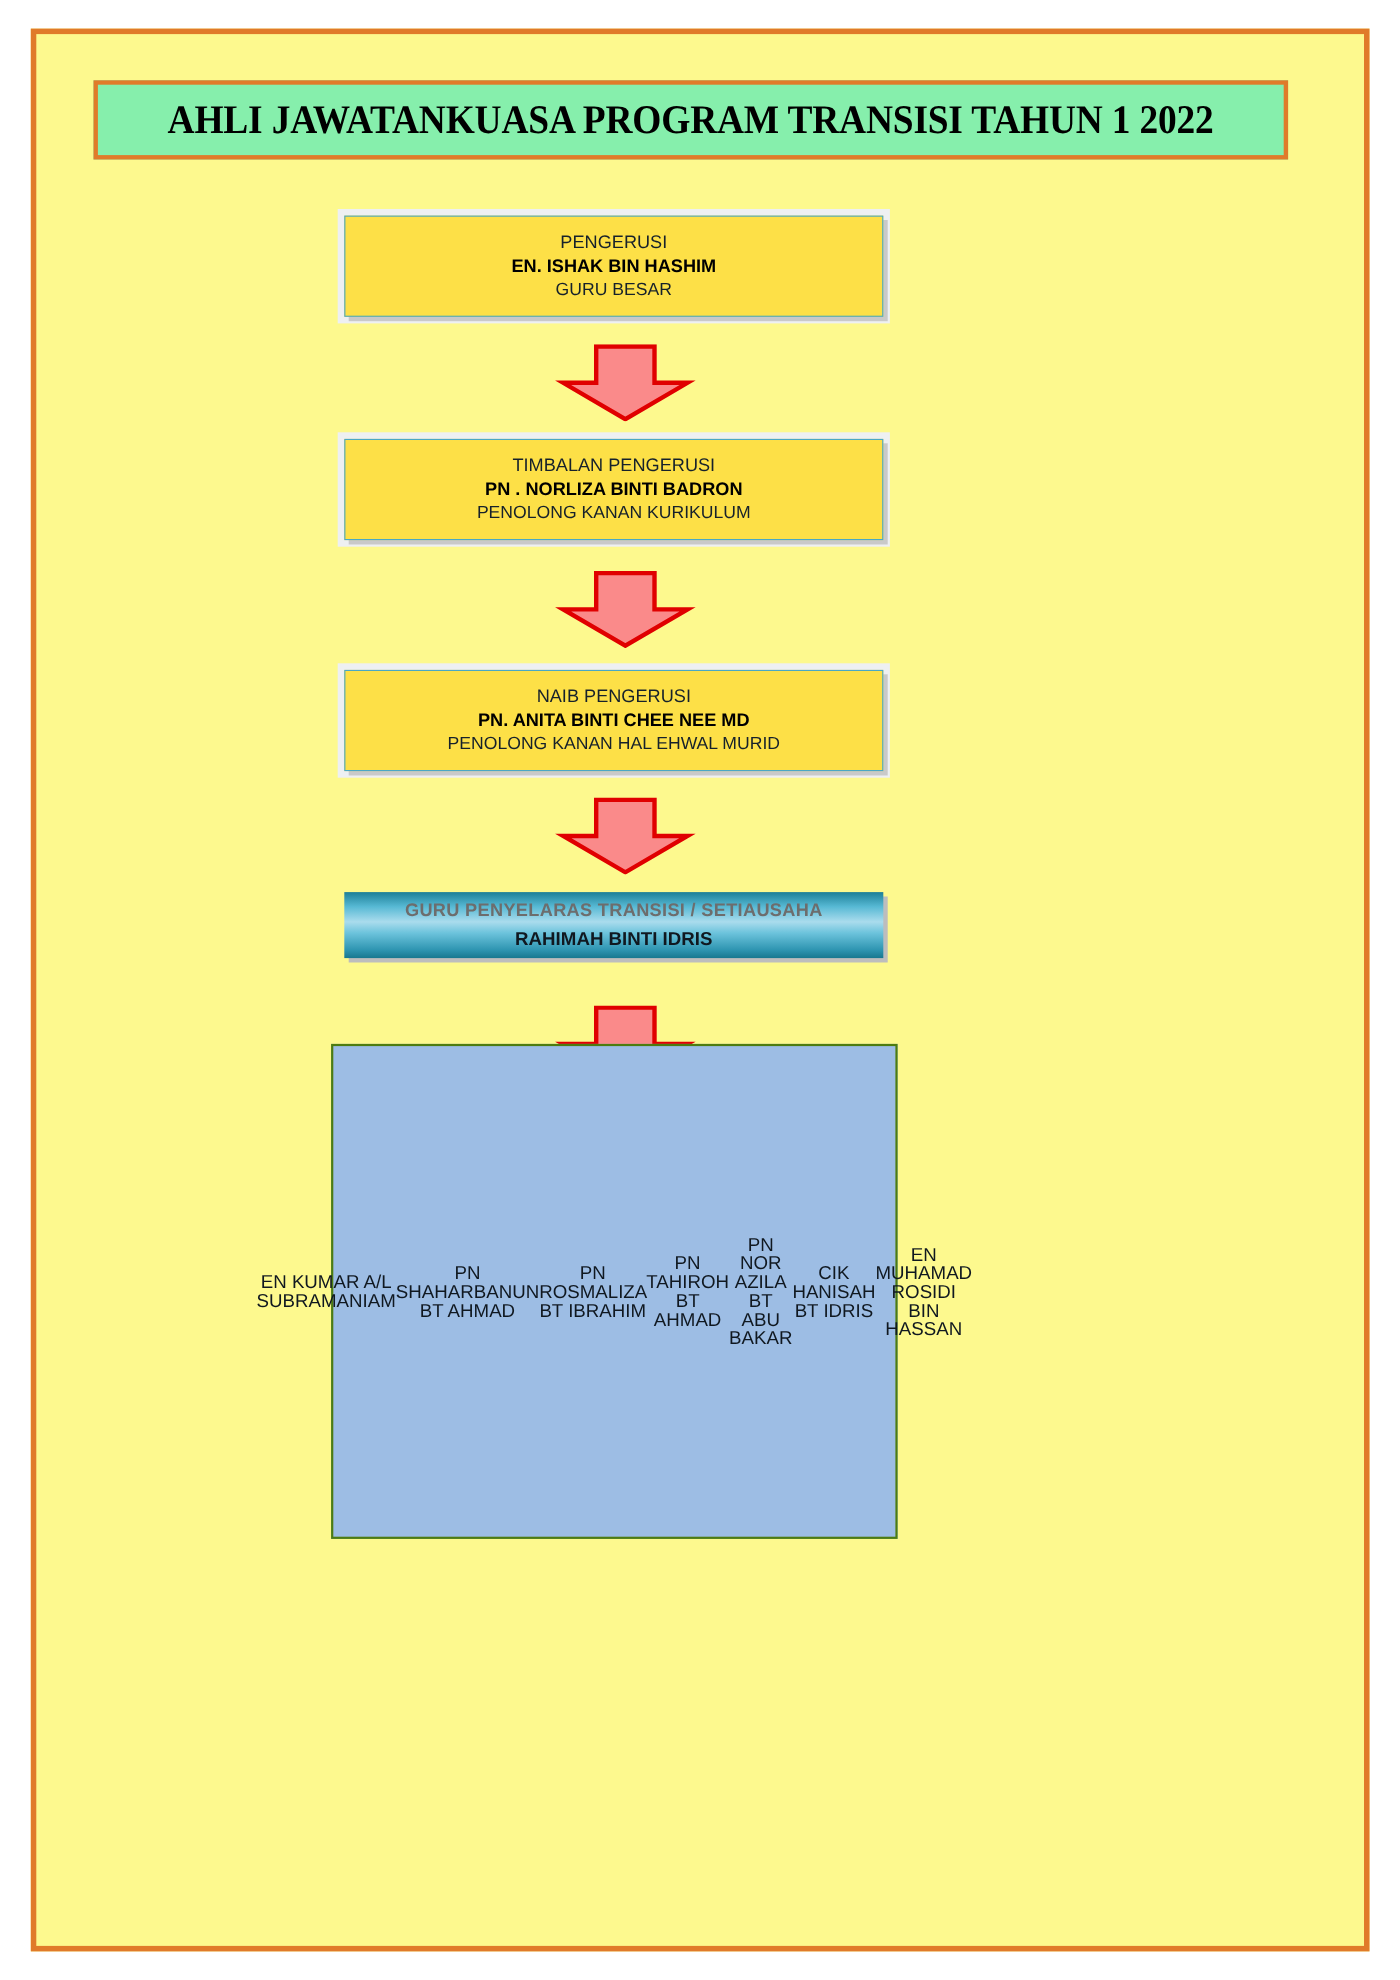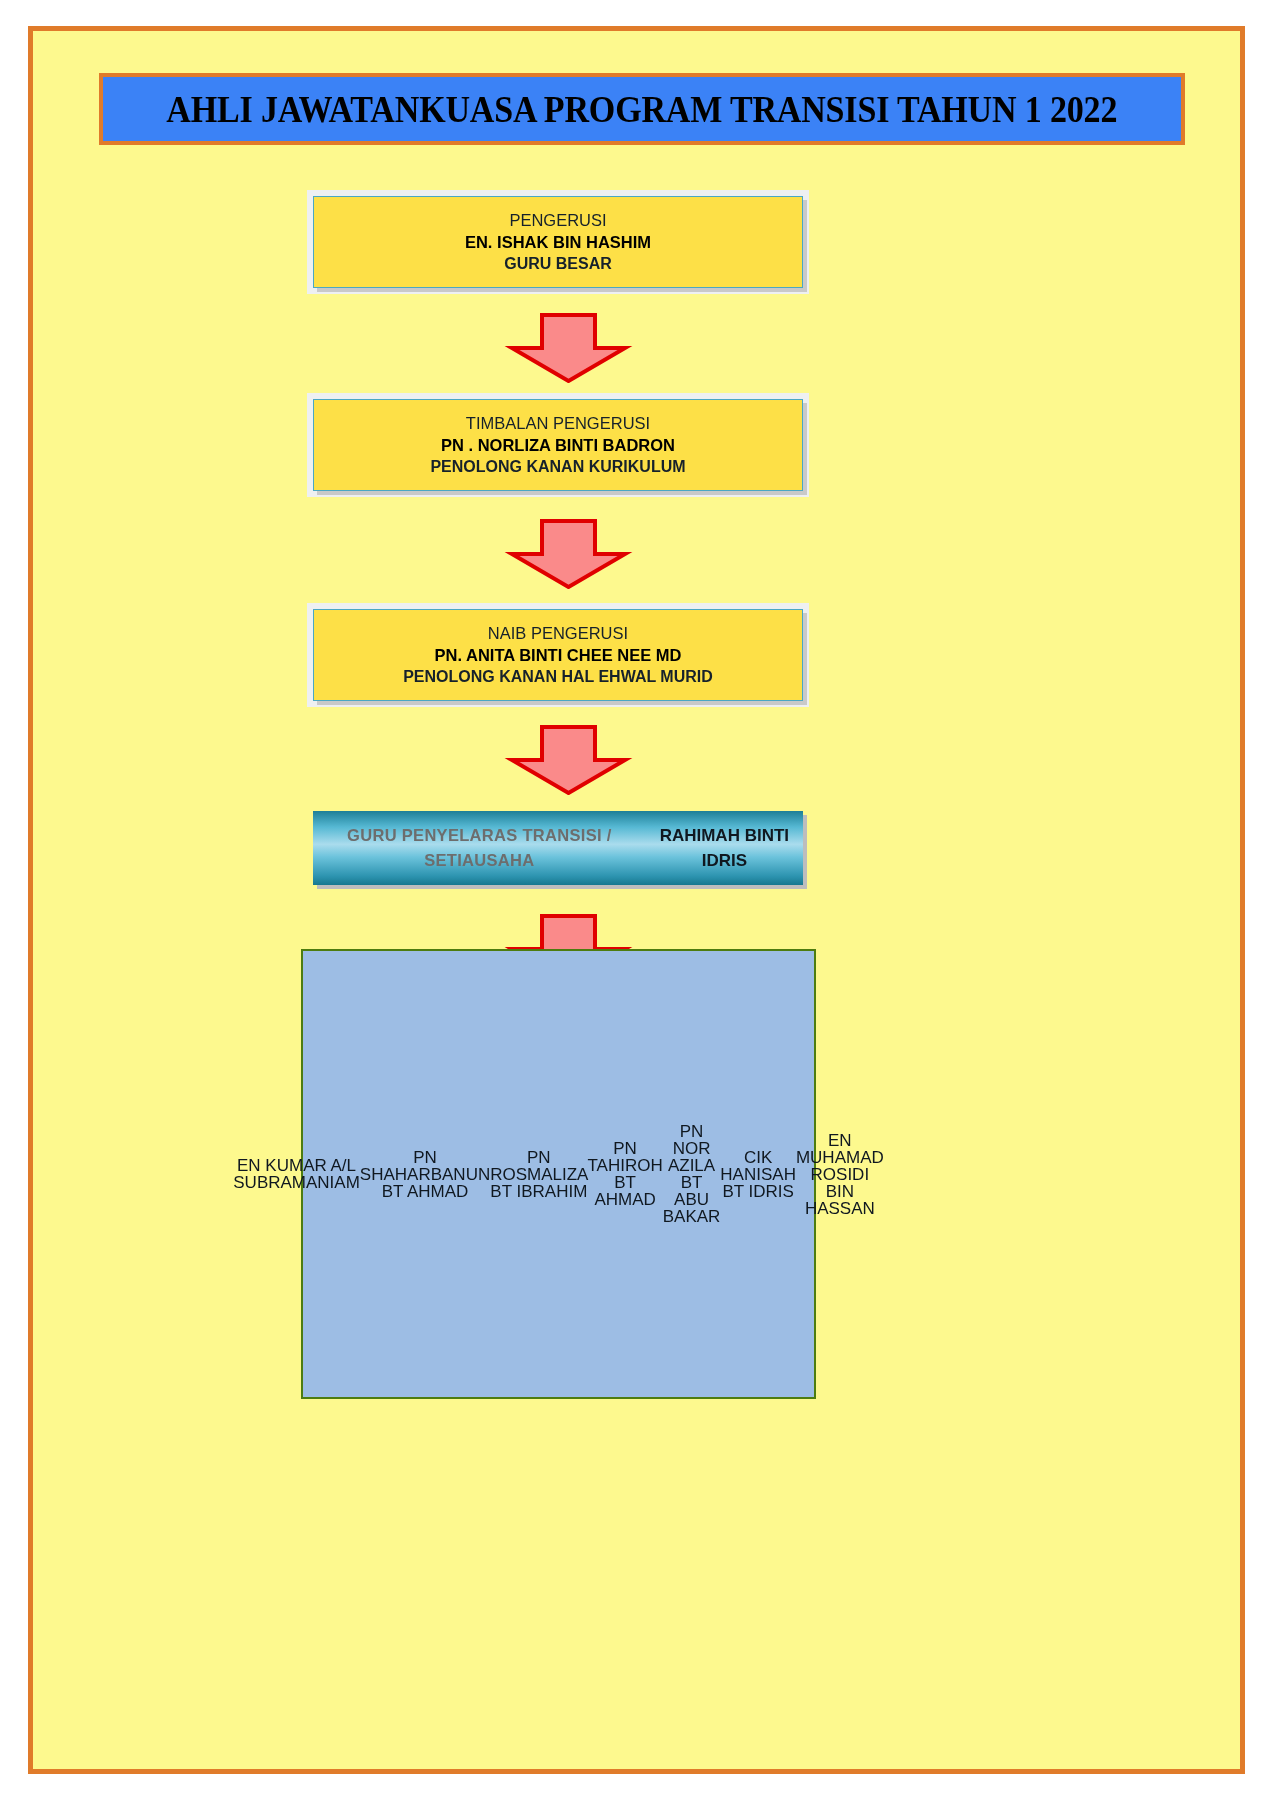--- a/index.html
+++ b/index.html
@@ -24,26 +24,26 @@
     top: 26px;
     width: 1217px;
     height: 1748px;
     box-sizing: border-box;
     border: 5px solid #e07b2a;
     background: #fdf98e;
   }
   
   .title-banner {
     position: absolute;
-    left: 66px;
+    left: 52px;
     top: 42px;
     width: 1086px;
     height: 72px;
     box-sizing: border-box;
-    background: #3b82f6;
+    background: #86efac;
     border: 4px solid #e07b2a;
     display: flex;
     align-items: center;
     justify-content: center;
   }
   .title-text {
     font-family: "Liberation Serif", serif;
     font-weight: bold;
     font-size: 37px;
     letter-spacing: -0.2px;
@@ -77,45 +77,46 @@
     line-height: 1.35;
   }
   .node .person {
     font-size: 16.5px;
     font-weight: bold;
     color: #000000;
     line-height: 1.35;
   }
   .node .unit {
     font-size: 16px;
-    font-weight: bold;
+    font-weight: normal;
     color: #16212b;
     line-height: 1.35;
   }
   
   #node-pengerusi   { top: 165px; height: 92px; }
   #node-timbalan    { top: 368px; height: 92px; }
   #node-naib        { top: 578px; height: 92px; }
   
   #node-penyelaras {
     position: absolute;
     left: 280px;
     top: 780px;
     width: 490px;
-    height: 74px;
+    height: 60px;
     box-sizing: border-box;
     background: linear-gradient(to bottom,
         #1d7f97 0%,
         #57b9d4 22%,
         #aadced 45%,
         #6cc3dc 62%,
         #2d94b0 88%,
         #17788f 100%);
     box-shadow: 4px 4px 0 0 #bdbdbd;
     display: flex;
+    flex-direction: column;
     align-items: center;
     justify-content: center;
     text-align: center;
   }
   #node-penyelaras .role {
     font-size: 16.5px;
     font-weight: bold;
     color: #6d6d6d;
     letter-spacing: 0.3px;
     line-height: 1.5;

